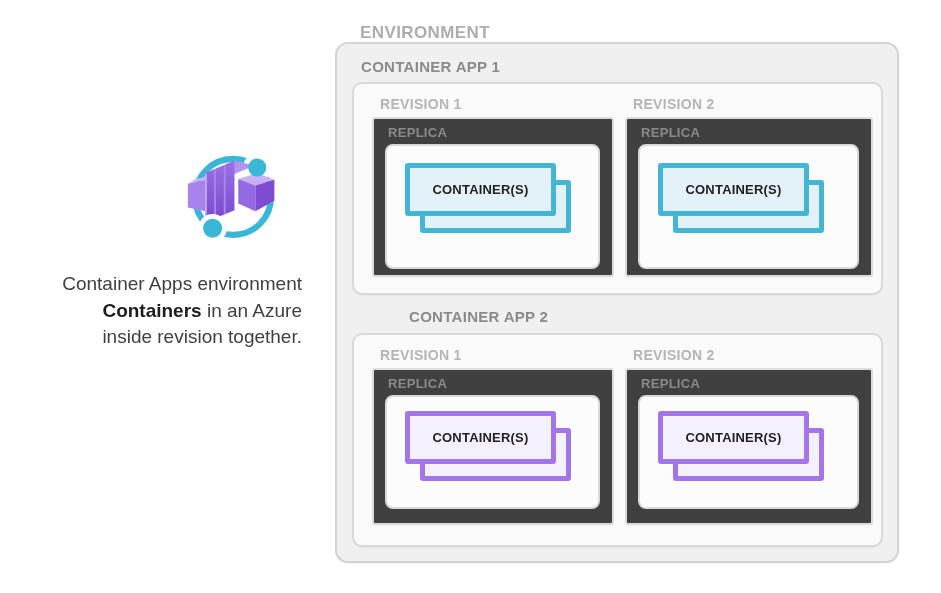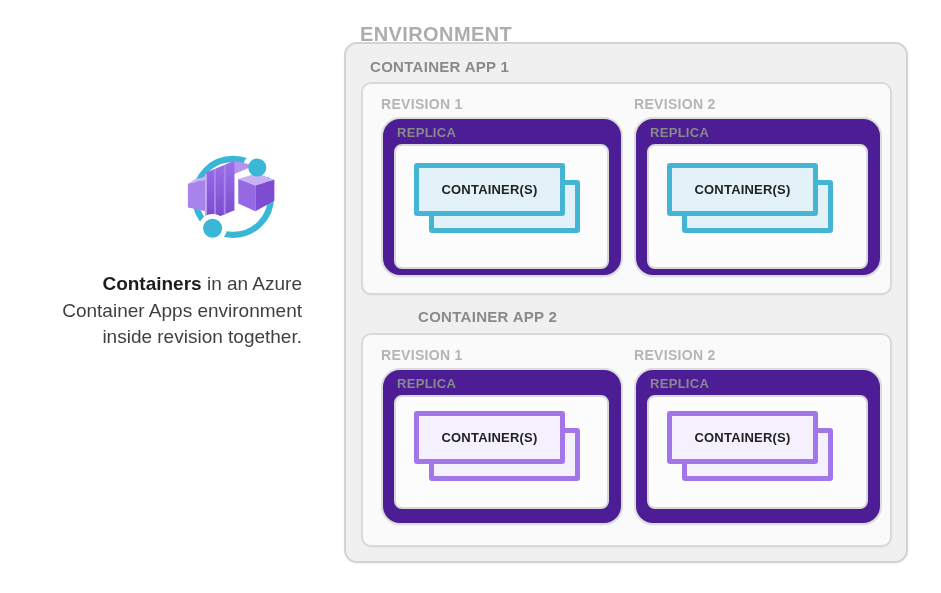--- a/index.html
+++ b/index.html
@@ -17,24 +17,24 @@
     position: absolute; left: 0; top: 271px; width: 302px;
     margin: 0; text-align: right;
     font-size: 19px; line-height: 26.6px; color: #3f3f3f;
   }
   .cap-line { display: block; }
   .caption .b { font-weight: bold; color: #1d1d1d; }
 
   
   .env-label {
     position: absolute; left: 360px; top: 23px;
-    font-size: 20px; font-weight: bold; color: #adadad; letter-spacing: 0.4px;
+    font-size: 17px; font-weight: bold; color: #adadad; letter-spacing: 0.4px;
   }
   .env-box {
-    position: absolute; left: 344px; top: 42px; width: 564px; height: 521px;
+    position: absolute; left: 335px; top: 42px; width: 564px; height: 521px;
     background: #f0f0f0; border: 2px solid #d3d3d3; border-radius: 13px;
     box-sizing: border-box;
     box-shadow: 0 1px 2px rgba(0,0,0,0.05);
   }
 
   
   .app-label {
     position: absolute; left: 24px;
     font-size: 15px; font-weight: bold; color: #8a8a8a; letter-spacing: 0.3px;
   }
@@ -47,26 +47,26 @@
     box-shadow: 0 1px 1px rgba(0,0,0,0.04);
   }
   .app-box.a1 { top: 38px;  height: 213px; }
   .app-box.a2 { top: 289px; height: 214px; }
 
   
   .rev-col { position: absolute; top: 12px; }
   .rev-col.c1 { left: 18px;  width: 242px; }
   .rev-col.c2 { left: 271px; width: 248px; }
   .rev-label {
-    margin: 0 0 2px 0; height: 19px;
+    margin: 0 0 2px 8px; height: 19px;
     font-size: 14px; font-weight: bold; color: #b5b5b5; letter-spacing: 0.3px;
   }
   .rev-box {
     position: relative;
-    border: 2px solid #dcdcdc; border-radius: 19px; background: #4c1d95;
+    border: 2px solid #dcdcdc; border-radius: 3px; background: #404040;
     box-sizing: border-box;
     box-shadow: 0 1px 1px rgba(0,0,0,0.04);
   }
   .app-box.a1 .rev-box { height: 160px; }
   .app-box.a2 .rev-box { height: 157px; }
 
   
   .replica-label {
     position: absolute; left: 14px; top: 6px;
     font-size: 13px; font-weight: bold; color: #8a8a8a; letter-spacing: 0.3px;
@@ -120,22 +120,22 @@
     <polygon points="55,32 73,39 73,66 55,58" fill="#9569e2"></polygon>
     <polygon points="73,39 93,33 93,55 73,66" fill="#7e4cd3"></polygon>
 
     <circle cx="28" cy="84" r="15" fill="#ffffff"></circle>
 
     <circle cx="75" cy="20" r="9.5" fill="#3ab6d7"></circle>
     <circle cx="28" cy="84" r="10" fill="#3ab6d7"></circle>
   </svg>
 
   <p class="caption">
+    <span class="cap-line">Container Apps environment</span>
     <span class="cap-line"><strong class="b">Containers</strong><span> in an Azure</span></span>
-    <span class="cap-line">Container Apps environment</span>
     <span class="cap-line">inside revision together.</span>
   </p>
 
   <div class="env-label">ENVIRONMENT</div>
 
   <div class="env-box">
 
     <div class="app-label a1">CONTAINER APP 1</div>
     <div class="app-box a1">
 

